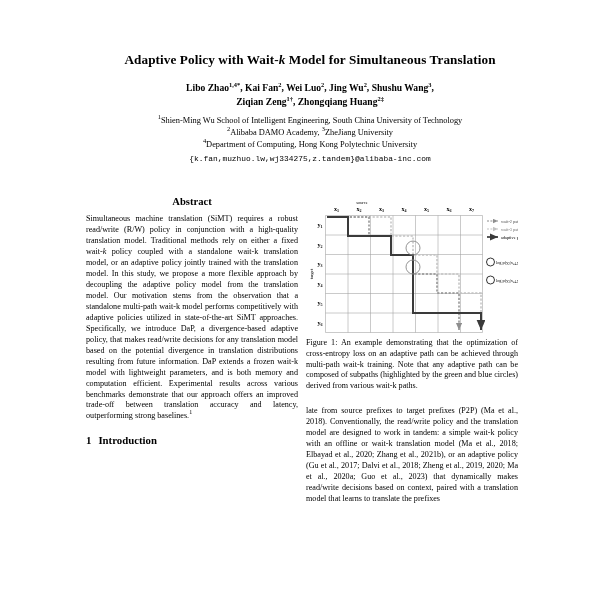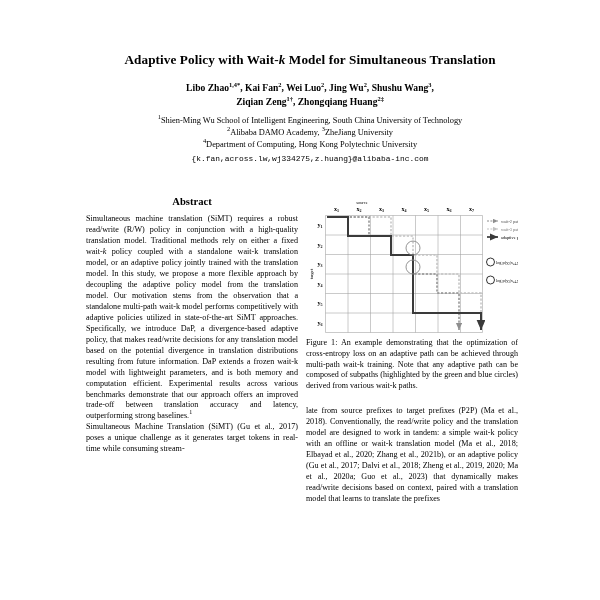--- a/index.html
+++ b/index.html
@@ -131,31 +131,31 @@
       <div>Ziqian Zeng<sup>1†</sup>, Zhongqiang Huang<sup>2‡</sup></div>
     </div>
 
     <div class="affils">
       <div><sup>1</sup>Shien-Ming Wu School of Intelligent Engineering, South China University of Technology</div>
       <div><sup>2</sup>Alibaba DAMO Academy, <sup>3</sup>ZheJiang University</div>
       <div><sup>4</sup>Department of Computing, Hong Kong Polytechnic University</div>
     </div>
 
     <div class="emails">
-      <div>{k.fan,across.lw,wj334275,z.huang}@alibaba-inc.com</div>
+      <div>{k.fan,muzhuo.lw,wj334275,z.tandem}@alibaba-inc.com</div>
     </div>
   </div>
 
   <div class="cols">
 
     <div class="col col-left">
       <div class="sec-center">Abstract</div>
       <p class="body"><span>Simultaneous machine translation (SiMT) requires a robust read/write (R/W) policy in conjunction with a high-quality translation model. Traditional methods rely on either a fixed wait-</span><span class="ital">k</span><span> policy coupled with a standalone wait-k translation model, or an adaptive policy jointly trained with the translation model. In this study, we propose a more flexible approach by decoupling the adaptive policy model from the translation model. Our motivation stems from the observation that a standalone multi-path wait-k model performs competitively with adaptive policies utilized in state-of-the-art SiMT approaches. Specifically, we introduce DaP, a divergence-based adaptive policy, that makes read/write decisions for any translation model based on the potential divergence in translation distributions resulting from future information. DaP extends a frozen wait-k model with lightweight parameters, and is both memory and computation efficient. Experimental results across various benchmarks demonstrate that our approach offers an improved trade-off between translation accuracy and latency, outperforming strong baselines.</span><sup class="fn">1</sup></p>
 
-      <p class="body">Simultaneous Machine Translation (SiMT) (Gu et al., 2017) poses a unique challenge as it generates target tokens in real-time while consuming stream-</p>
+      <div class="sec-head"><span class="num">1</span><span>Introduction</span></div>
     </div>
 
     <div class="col col-right">
 
       <div class="figure">
         <div class="fig-canvas">
           <svg width="212" height="142" viewBox="0 0 212 142">
             <defs>
               <marker id="ah-dark" markerWidth="6" markerHeight="6" refX="5" refY="2.2" orient="auto">
                 <path d="M0,0 L5,2.2 L0,4.4 z" fill="#3a3a3a"></path>

